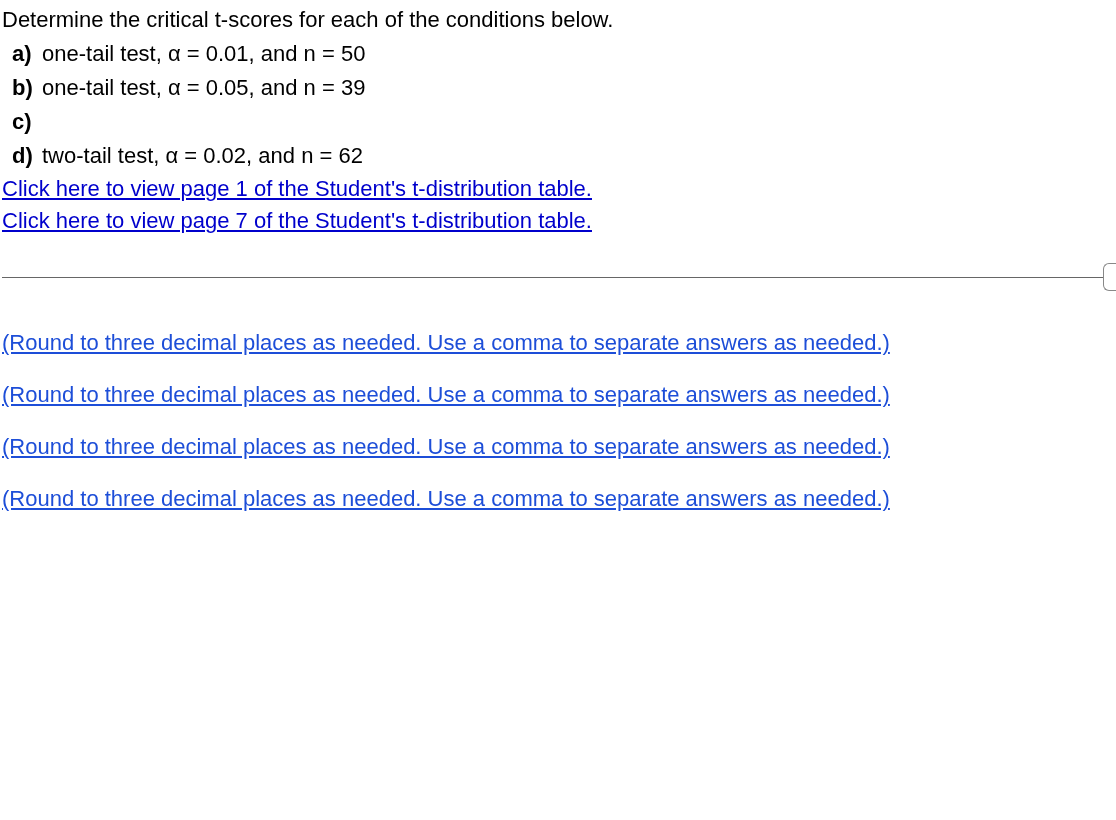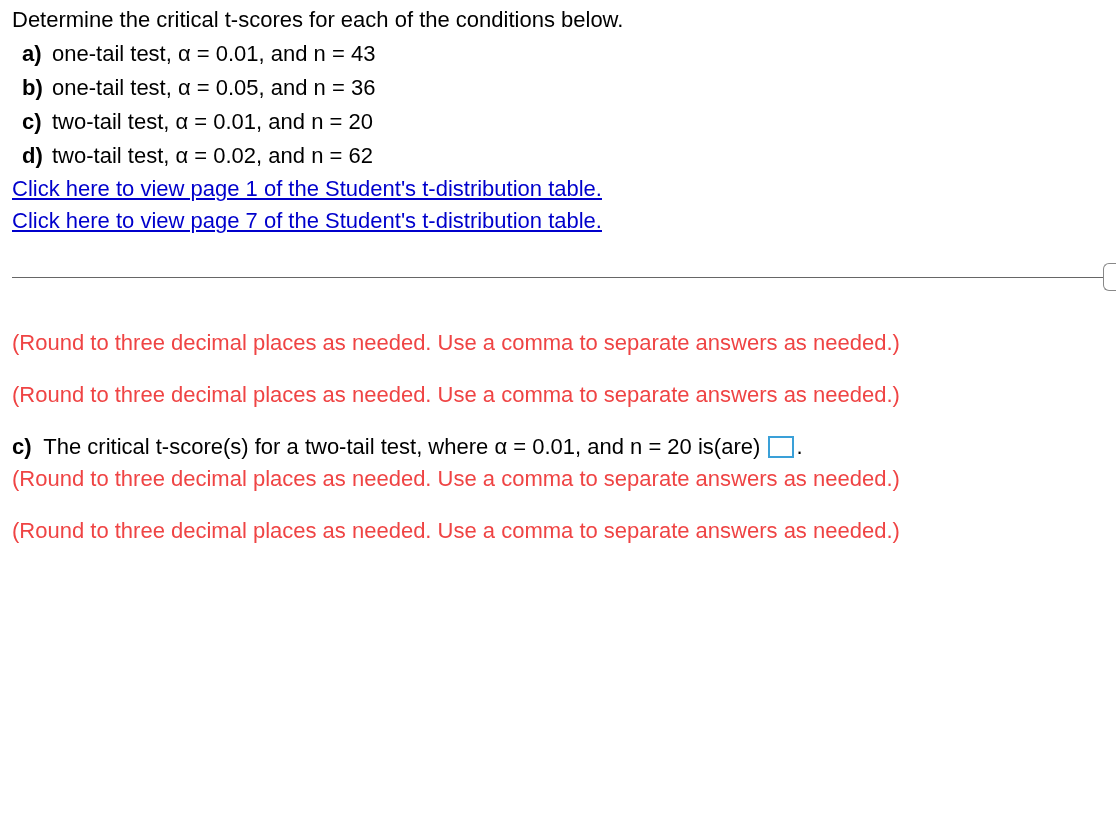--- a/index.html
+++ b/index.html
@@ -6,21 +6,21 @@
     margin: 0;
     padding: 0;
     width: 1116px;
     background: #ffffff;
     font-family: Arial, Helvetica, sans-serif;
     font-size: 22px;
     color: #000000;
     line-height: 1.45;
   }
   .wrap {
-    padding: 4px 18px 10px 12px;
+    padding: 4px 18px 10px 2px;
     box-sizing: border-box;
   }
   .row {
     display: flex;
     align-items: baseline;
     margin: 2px 0;
   }
   .lbl {
     font-weight: 700;
     display: inline-block;
@@ -29,21 +29,22 @@
   }
   .ind {
     padding-left: 10px;
   }
   .link {
     color: #0000cc;
     text-decoration: underline;
     cursor: pointer;
   }
   .instr {
-    color: #ef4444;
+    color: #1d4ed8;
+    text-decoration: underline;
   }
   .sep-wrap {
     display: flex;
     align-items: center;
     margin: 26px 0 36px 0;
     width: 100%;
   }
   .sep-line {
     flex: 1;
     height: 1px;
@@ -81,29 +82,28 @@
 </style>
 </head>
 <body>
 
 <div class="wrap">
 
   <div>Determine the critical t-scores for each of the conditions below.</div>
 
   <div class="row ind">
     <span class="lbl">a)</span>
-    <span>one-tail test, α = 0.01, and n = 43</span>
+    <span>one-tail test, α = 0.01, and n = 50</span>
   </div>
   <div class="row ind">
     <span class="lbl">b)</span>
-    <span>one-tail test, α = 0.05, and n = 36</span>
+    <span>one-tail test, α = 0.05, and n = 39</span>
   </div>
   <div class="row ind">
     <span class="lbl">c)</span>
-    <span>two-tail test, α = 0.01, and n = 20</span>
   </div>
   <div class="row ind">
     <span class="lbl">d)</span>
     <span>two-tail test, α = 0.02, and n = 62</span>
   </div>
 
   <div><span class="link">Click here to view page 1 of the Student's t-distribution table.</span></div>
   <div><span class="link">Click here to view page 7 of the Student's t-distribution table.</span></div>
 
   <div class="sep-wrap">
@@ -113,23 +113,20 @@
 
   <div class="qblock">
     <div class="instr">(Round to three decimal places as needed. Use a comma to separate answers as needed.)</div>
   </div>
 
   <div class="qblock">
     <div class="instr">(Round to three decimal places as needed. Use a comma to separate answers as needed.)</div>
   </div>
 
   <div class="qblock">
-    <div>
-      <span class="lbl" style="min-width:0">c)</span><span> The critical t-score(s) for a two-tail test, where α = 0.01, and n = 20 is(are) </span><span class="ansbox"></span><span>.</span>
-    </div>
     <div class="instr">(Round to three decimal places as needed. Use a comma to separate answers as needed.)</div>
   </div>
 
   <div class="qblock">
     <div class="instr">(Round to three decimal places as needed. Use a comma to separate answers as needed.)</div>
   </div>
 
 </div>
 
 </body></html>

